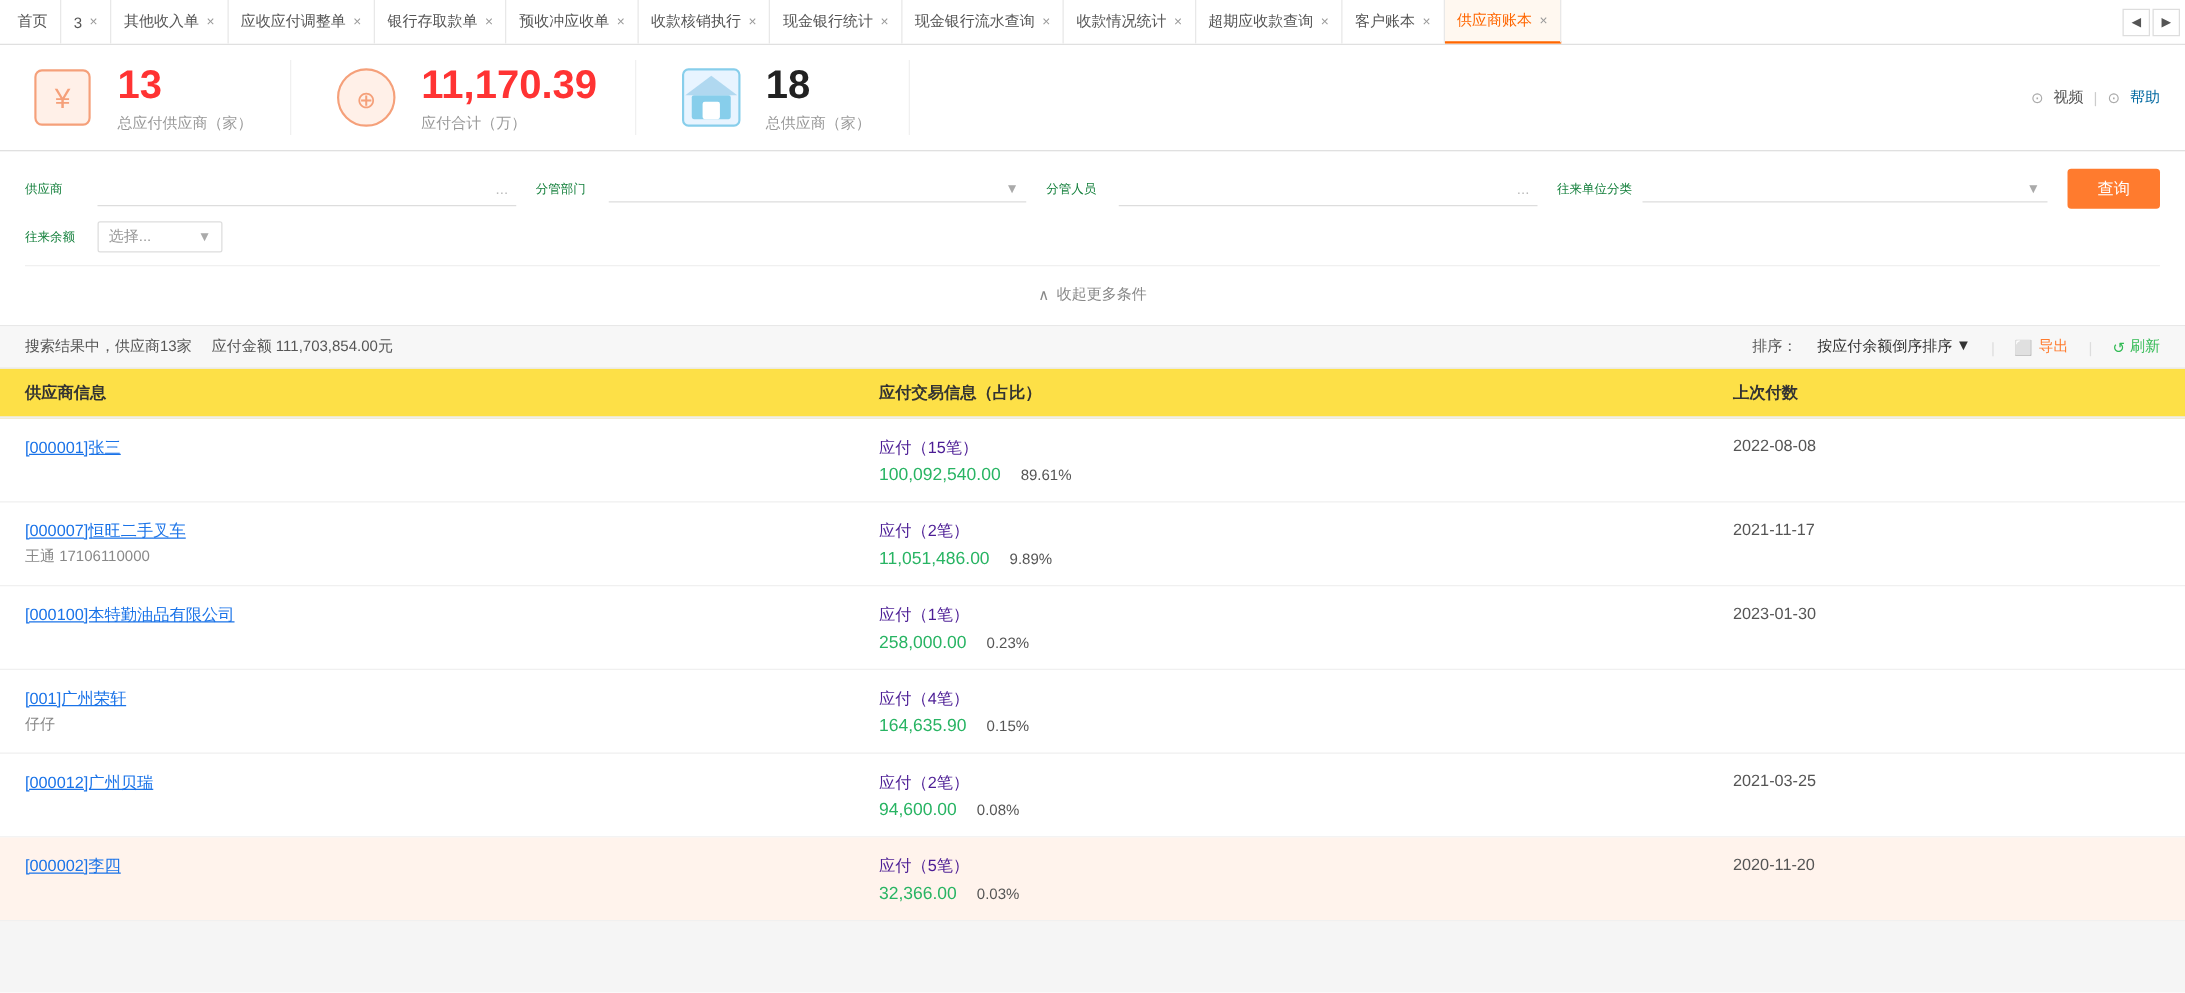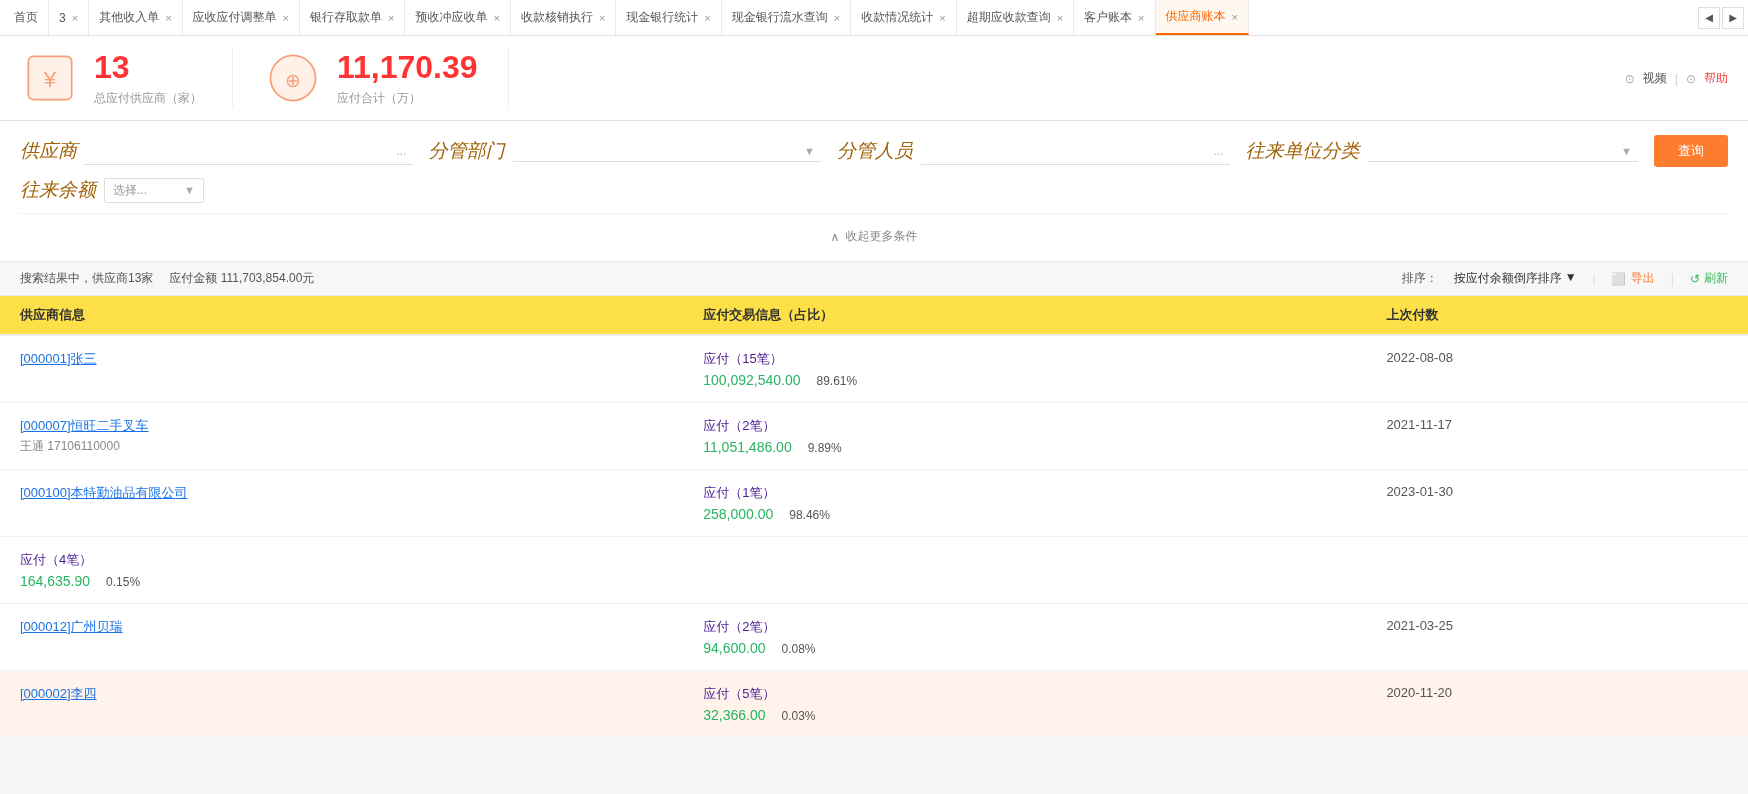--- a/index.html
+++ b/index.html
@@ -72,25 +72,24 @@
       gap: 16px;
       margin-bottom: 10px;
     }
     .filter-item {
       display: flex;
       align-items: center;
       gap: 8px;
       flex: 1;
     }
     .filter-label {
-      color: #a16207;
+      color: #15803d;
       white-space: nowrap;
-      font-size: 19px;
+      font-size: 10px;
       min-width: 50px;
-      font-style: italic;
     }
     .filter-input {
       flex: 1;
       border: none;
       border-bottom: 1px solid #ddd;
       outline: none;
       padding: 4px 6px;
       font-size: 13px;
       background: transparent;
       color: #333;
@@ -372,27 +371,41 @@
           <circle cx="30" cy="30" r="26" fill="#fff0e8" stroke="#f5a07a" stroke-width="2"></circle>
           <text x="30" y="40" text-anchor="middle" font-size="22" fill="#f5a07a" font-family="Arial">⊕</text>
         </svg>
       </div>
       <div>
         <div class="stat-num-red">11,170.39</div>
         <div class="stat-desc">应付合计（万）</div>
       </div>
     </div>
 
+    <div class="stat-block">
+      <div class="stat-icon">
+        <svg viewBox="0 0 60 60" xmlns="http://www.w3.org/2000/svg">
+          <rect x="4" y="4" width="52" height="52" rx="5" fill="#e8f4ff" stroke="#87ceeb" stroke-width="2"></rect>
+          <rect x="12" y="28" width="36" height="22" fill="#87ceeb" rx="2"></rect>
+          <polygon points="6,28 30,10 54,28" fill="#b0d8f0"></polygon>
+          <rect x="22" y="34" width="16" height="16" fill="#fff" rx="2"></rect>
+        </svg>
+      </div>
+      <div>
+        <div class="stat-num-black">18</div>
+        <div class="stat-desc">总供应商（家）</div>
+      </div>
+    </div>
 
     <div class="top-right-area">
       <span style="color:#aaa;">⊙</span>
       <span style="cursor:pointer; color:#555;">视频</span>
       <span class="divider-v">|</span>
       <span style="color:#aaa;">⊙</span>
-      <span style="cursor:pointer; color:#ef4444;text-align:right;">帮助</span>
+      <span style="cursor:pointer; color:#0369a1;text-align:right;">帮助</span>
     </div>
   </div>
 
   <div class="filter-area">
 
     <div class="filter-row">
 
       <div class="filter-item" style="flex:1.2;">
         <span class="filter-label">供应商</span>
         <div class="input-with-icon" style="flex:1;">
@@ -509,27 +522,31 @@
       </div>
 
       <div class="table-row">
         <div>
           <div class="supplier-link">[000100]本特勤油品有限公司</div>
         </div>
         <div>
           <div class="tx-label">应付（1笔）</div>
           <div class="tx-row">
             <span class="tx-amount">258,000.00</span>
-            <span class="tx-pct">98.46%</span>
+            <span class="tx-pct">0.23%</span>
           </div>
         </div>
         <div class="last-pay">2023-01-30</div>
       </div>
 
       <div class="table-row">
+        <div>
+          <div class="supplier-link">[001]广州荣轩</div>
+          <div class="supplier-sub">仔仔</div>
+        </div>
         <div>
           <div class="tx-label">应付（4笔）</div>
           <div class="tx-row">
             <span class="tx-amount">164,635.90</span>
             <span class="tx-pct">0.15%</span>
           </div>
         </div>
         <div class="last-pay"></div>
       </div>
 

